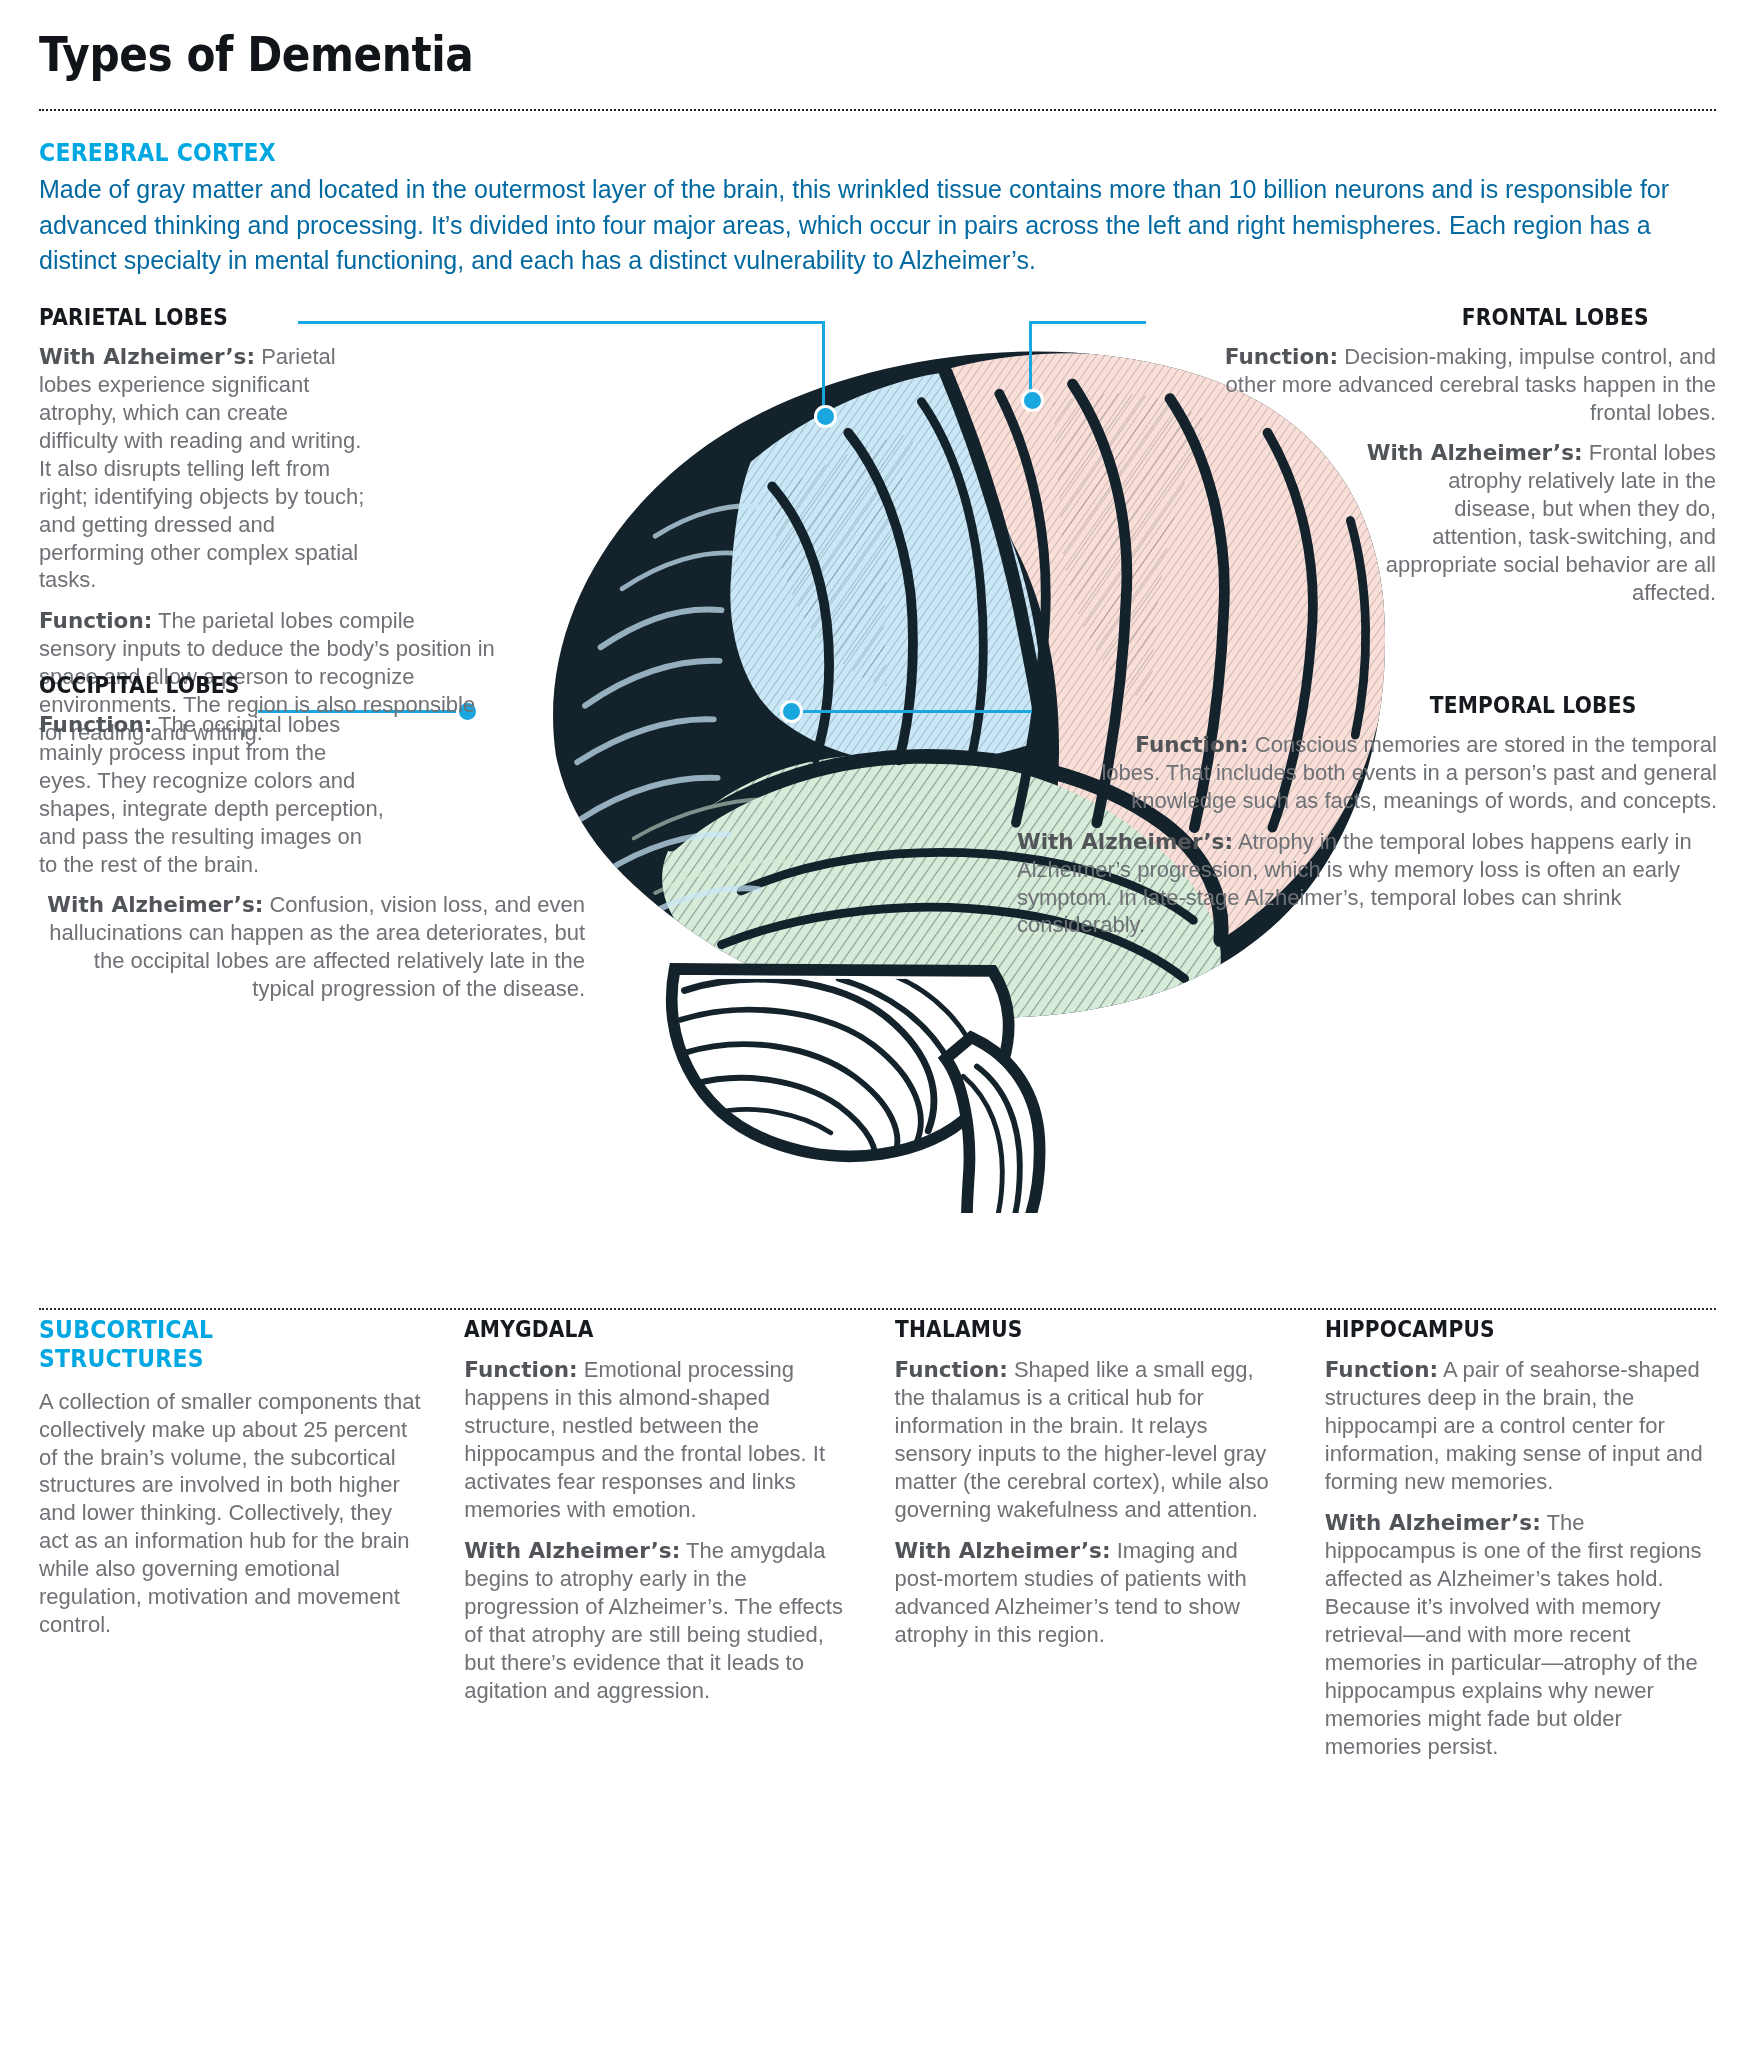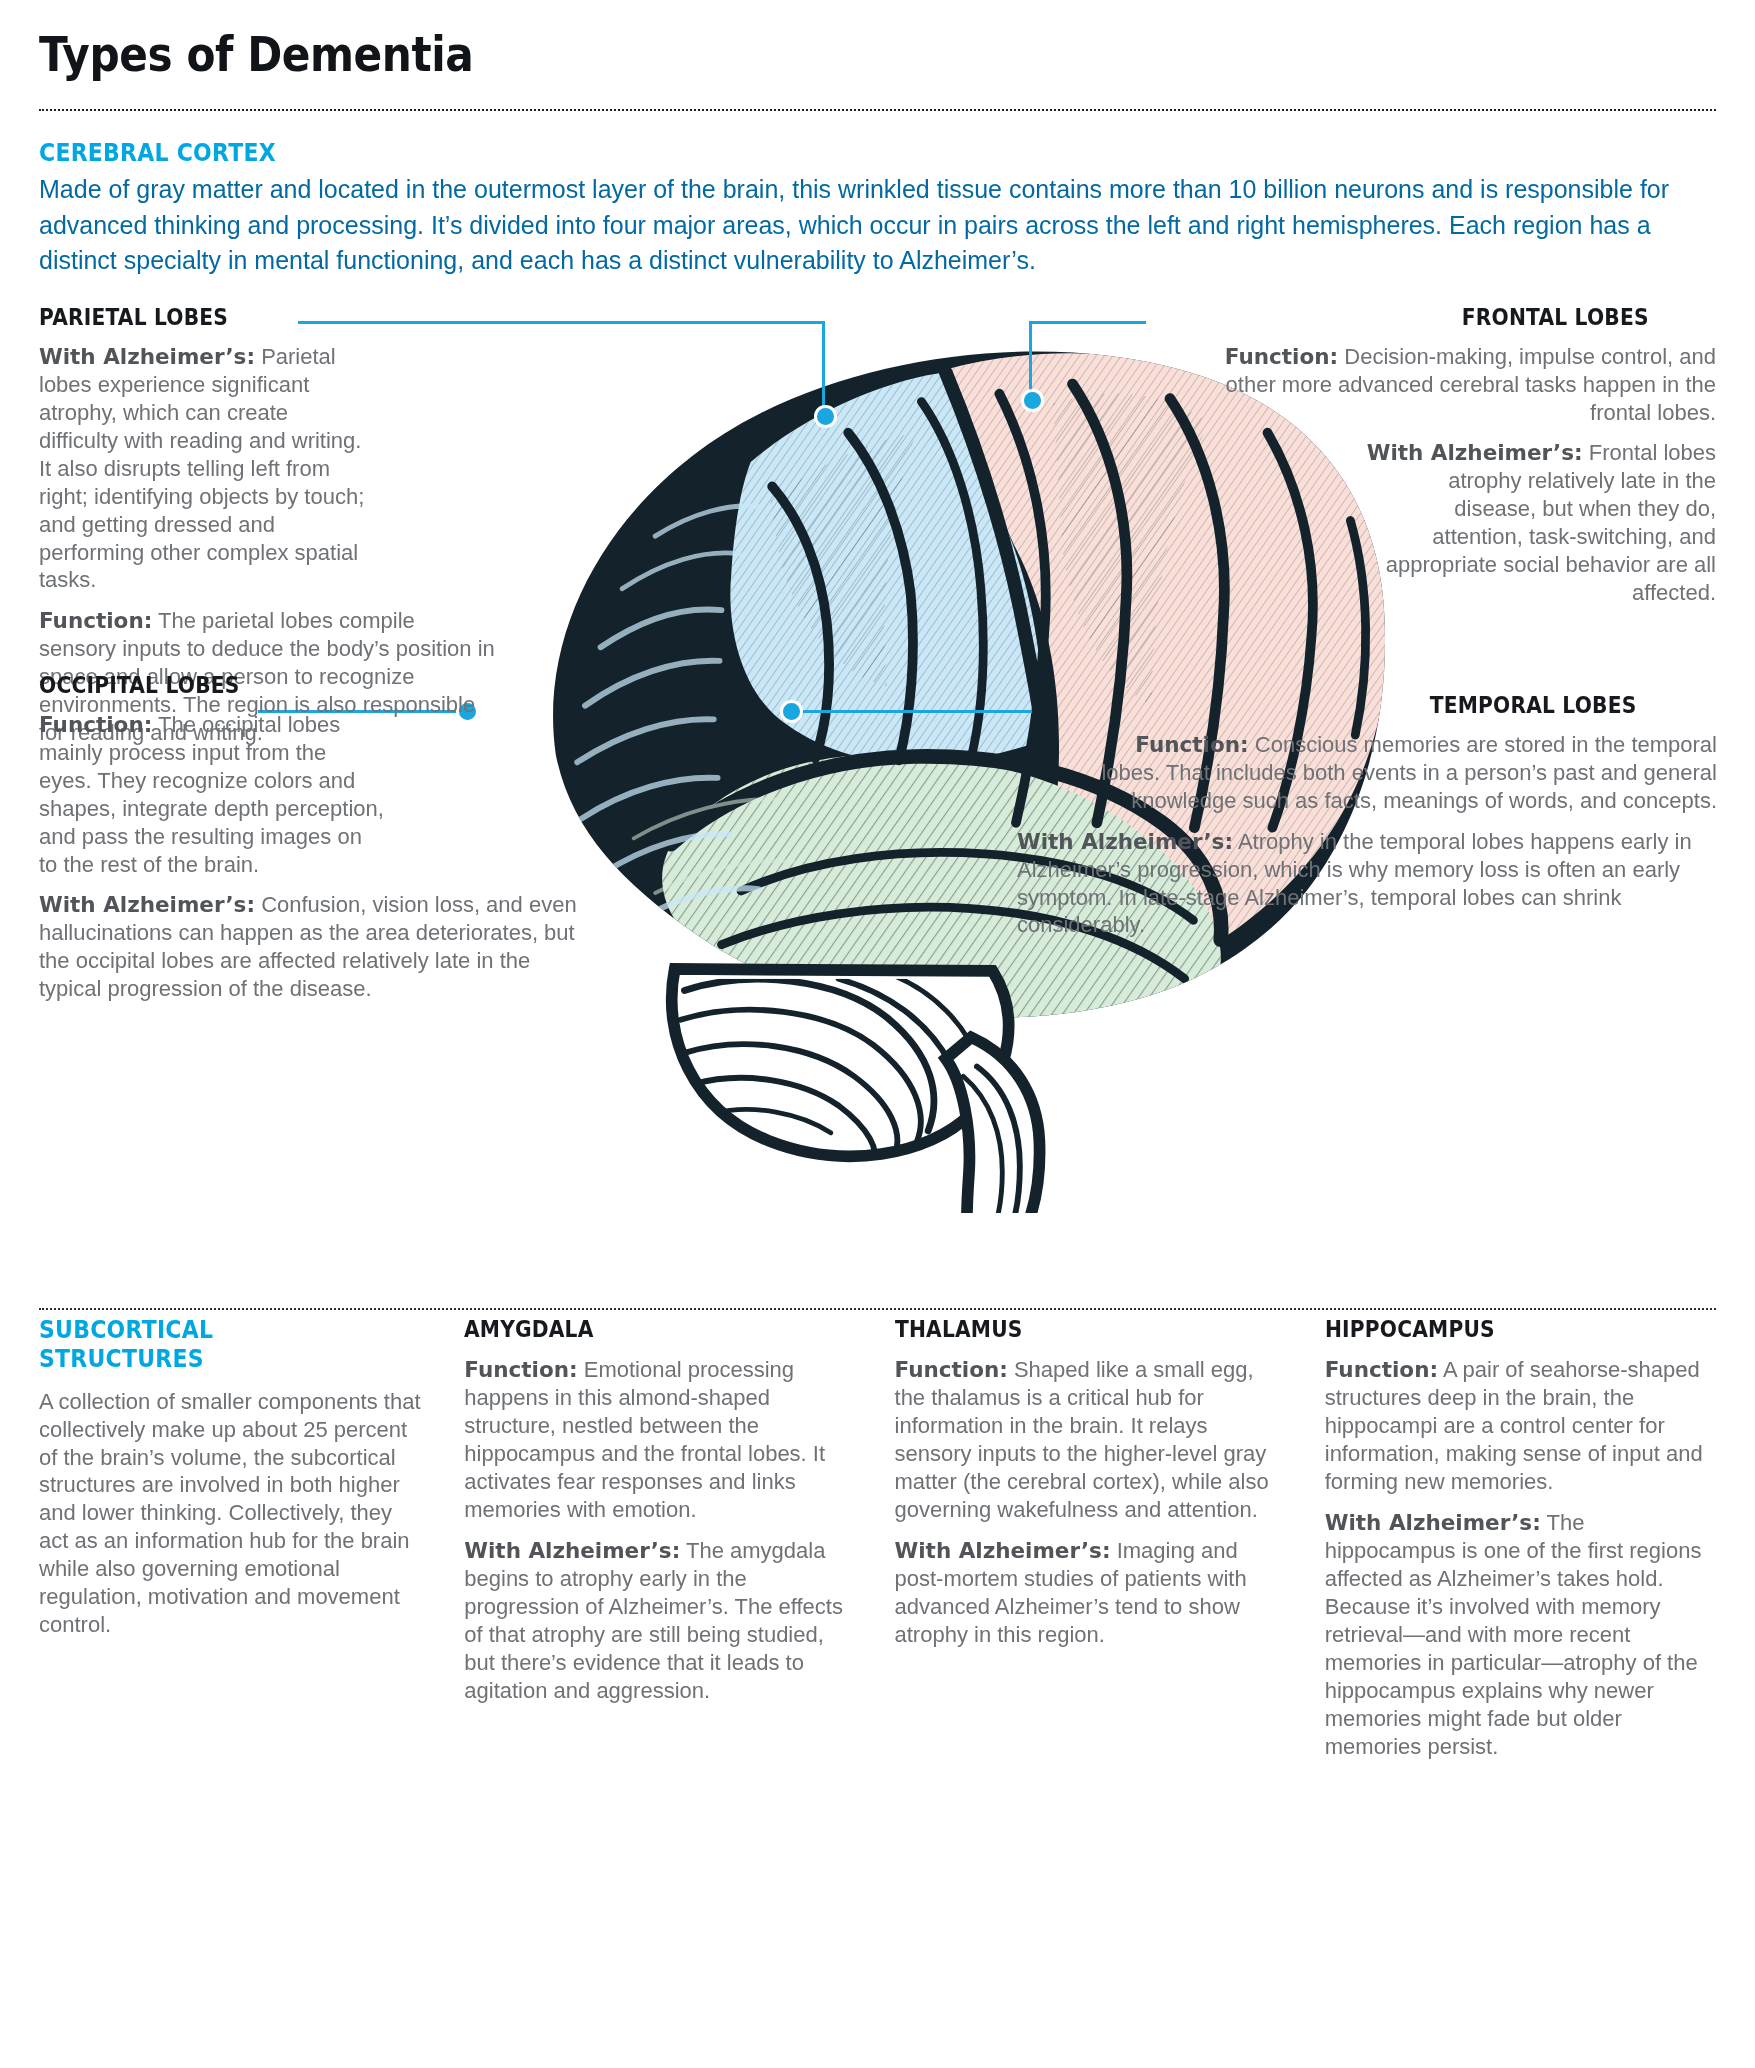--- a/index.html
+++ b/index.html
@@ -308,21 +308,21 @@
         <span>Frontal lobes atrophy relatively late in the disease, but when they do, attention, task-switching, and appropriate social behavior are all affected.</span>
       </p>
     </div>
 
     <div class="callout align-l" style="left:0px; top:376px; width:566px;">
       <div class="head l">OCCIPITAL LOBES</div>
       <p style="width:346px;">
         <b>Function:</b>
         <span>The occipital lobes mainly process input from the eyes. They recognize colors and shapes, integrate depth perception, and pass the resulting images on to the rest of the brain.</span>
       </p>
-      <p style="width:546px;">
+      <p style="width:546px;text-align:right;">
         <b>With Alzheimer’s:</b>
         <span>Confusion, vision loss, and even hallucinations can happen as the area deteriorates, but the occipital lobes are affected relatively late in the typical progression of the disease.</span>
       </p>
     </div>
 
     <div class="callout align-r" style="left:975px; top:396px; width:702px;">
       <div class="head l" style="margin-left:39px;">TEMPORAL LOBES</div>
       <p style="margin-left:59px; width:644px;">
         <b>Function:</b>
         <span>Conscious memories are stored in the temporal lobes. That includes both events in a person’s past and general knowledge such as facts, meanings of words, and concepts.</span>

